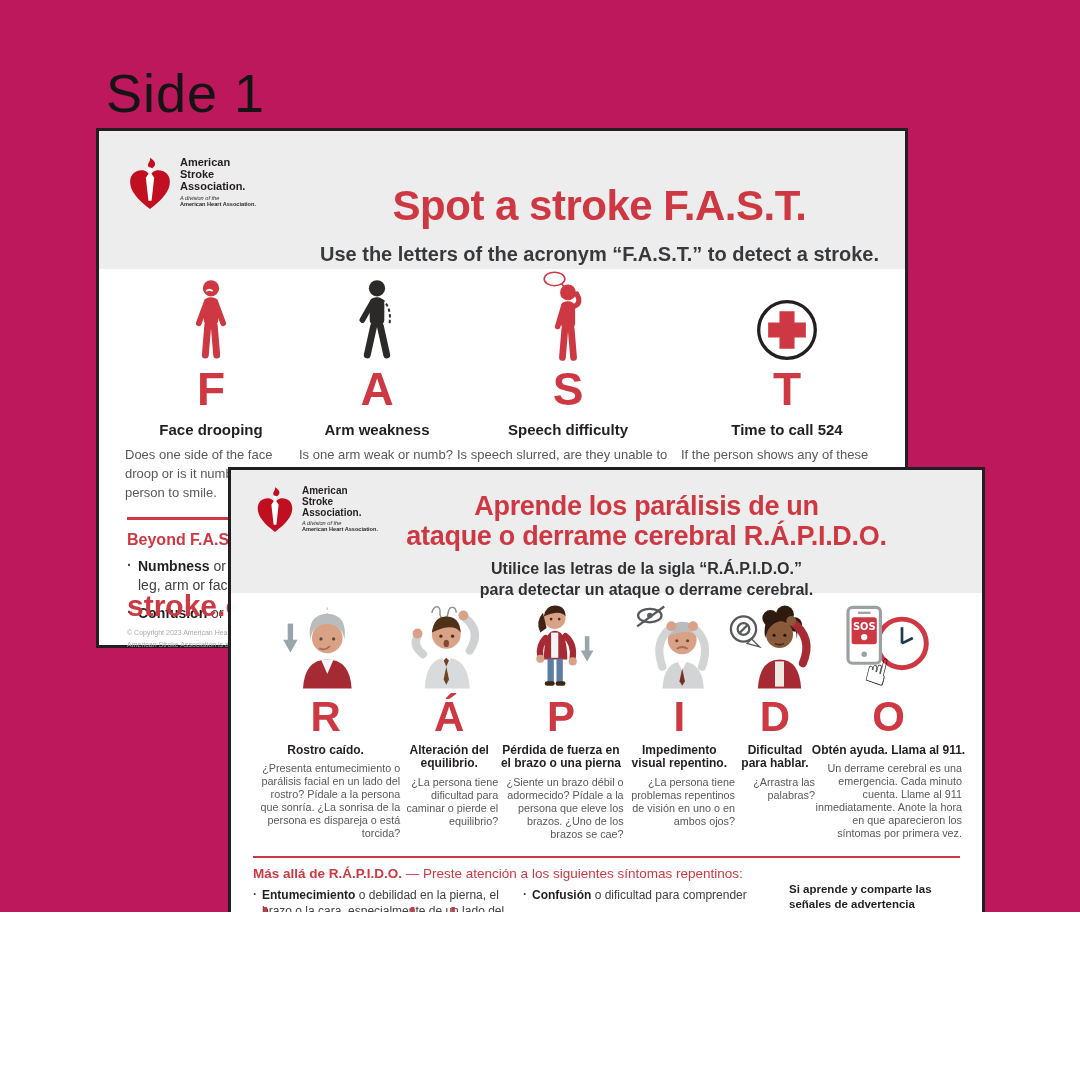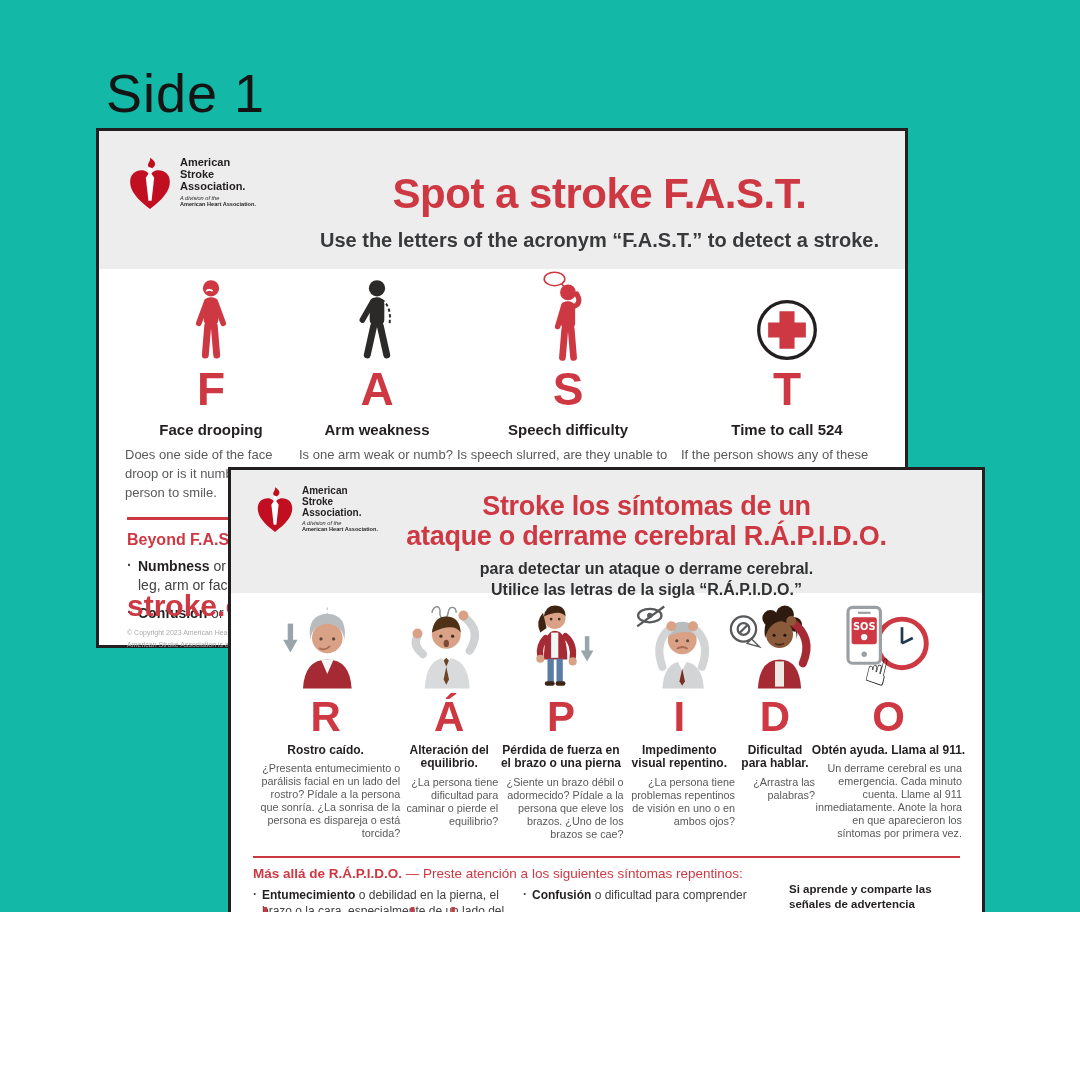--- a/index.html
+++ b/index.html
@@ -1,16 +1,16 @@
 <!DOCTYPE html>
 <html><head>
 <meta charset="utf-8">
 <style>
   html,body{margin:0;padding:0;background:#ffffff;}
-  .canvas{position:relative;width:1080px;height:912px;background:#14b8a6;overflow:hidden;
+  .canvas{position:relative;width:1080px;height:912px;background:#be185d;overflow:hidden;
           font-family:"Liberation Sans",sans-serif;color:#414042;text-decoration:underline;}
   .side-label{position:absolute;font-size:54px;font-weight:500;color:#141414;letter-spacing:1px;}
   #side1-label{left:106px;top:62px;}
   #side2-label{left:877px;top:977px;}
 
   .panel{position:absolute;background:#fff;border:3px solid #231f20;box-sizing:border-box;}
   #panel1{left:96px;top:128px;width:812px;height:520px;}
   #panel2{left:228px;top:467px;width:757px;height:508px;}
 
   .band{position:absolute;left:0;top:0;right:0;background:#ededee;}
@@ -19,21 +19,21 @@
 
   .logo{position:absolute;display:flex;align-items:flex-start;gap:7px;}
   #panel1 .logo{left:28px;top:26px;}
   #panel2 .logo{left:24px;top:16px;}
   .logo svg{display:block;}
   .logo-name{font-weight:700;font-size:11px;line-height:1.08;color:#231f20;white-space:pre-line;}
   .logo-sub1{font-style:italic;font-size:5.6px;color:#231f20;margin-top:2px;}
   .logo-sub2{font-weight:700;font-size:5.6px;color:#231f20;}
 
   .head1{position:absolute;left:205px;right:10px;top:38px;text-align:center;}
-  .head1 h1{margin:4px;font-size:42px;line-height:1;color:#cd3842;font-weight:700;letter-spacing:-0.5px;}
+  .head1 h1{margin:16px;font-size:42px;line-height:1;color:#cd3842;font-weight:700;letter-spacing:-0.5px;}
   .head1 h1 .strong{font-weight:800;}
   .head1 .sub{margin:14px 0 0 0;font-size:20px;font-weight:700;color:#38393b;}
 
   .head2{position:absolute;left:110px;right:30px;top:22px;text-align:center;}
   .head2 h1{margin:0;font-size:27px;line-height:1.1;color:#cd3842;font-weight:800;letter-spacing:-0.3px;}
   .head2 .sub{margin:8px 0 0 0;font-size:16px;line-height:1.3;font-weight:700;color:#2f3032;}
 
   
   .cols1{position:absolute;left:26px;right:12px;top:140px;display:flex;justify-content:space-between;}
   .cols1 .col{display:flex;flex-direction:column;align-items:center;}
@@ -207,26 +207,26 @@
         <div class="logo-name" style="font-size:10px">American
 Stroke
 Association.</div>
         <div class="logo-sub1">A division of the</div>
         <div class="logo-sub2">American Heart Association.</div>
       </div>
     </div>
 
     <div class="head2">
       <h1>
-          <span style="display:block">Stroke los síntomas de un</span>
+          <span style="display:block">Aprende los parálisis de un</span>
           <span style="display:block">ataque o derrame cerebral R.Á.P.I.D.O.</span>
         </h1>
       <p class="sub">
+          <span style="display:block">Utilice las letras de la sigla “R.Á.P.I.D.O.”</span>
           <span style="display:block">para detectar un ataque o derrame cerebral.</span>
-          <span style="display:block">Utilice las letras de la sigla “R.Á.P.I.D.O.”</span>
         </p>
     </div>
 
     <div class="cols2">
 
       <div class="col c-r">
         <div class="illus">
           <svg width="105" height="90" viewBox="0 0 110 100">
             <line x1="57" y1="6" x2="57" y2="58" stroke="#c6c8ca" stroke-width="1.5" stroke-dasharray="3 3"></line>
             <line x1="16" y1="24" x2="16" y2="44" stroke="#9aa5ab" stroke-width="6"></line>

